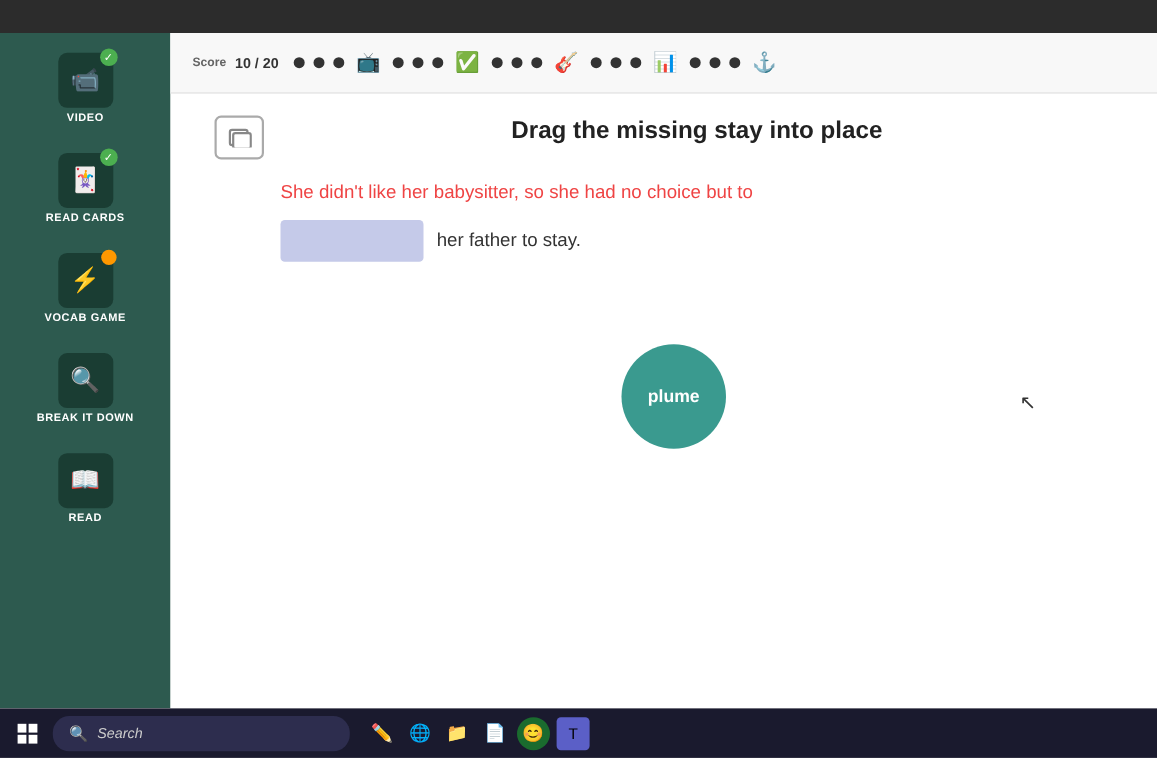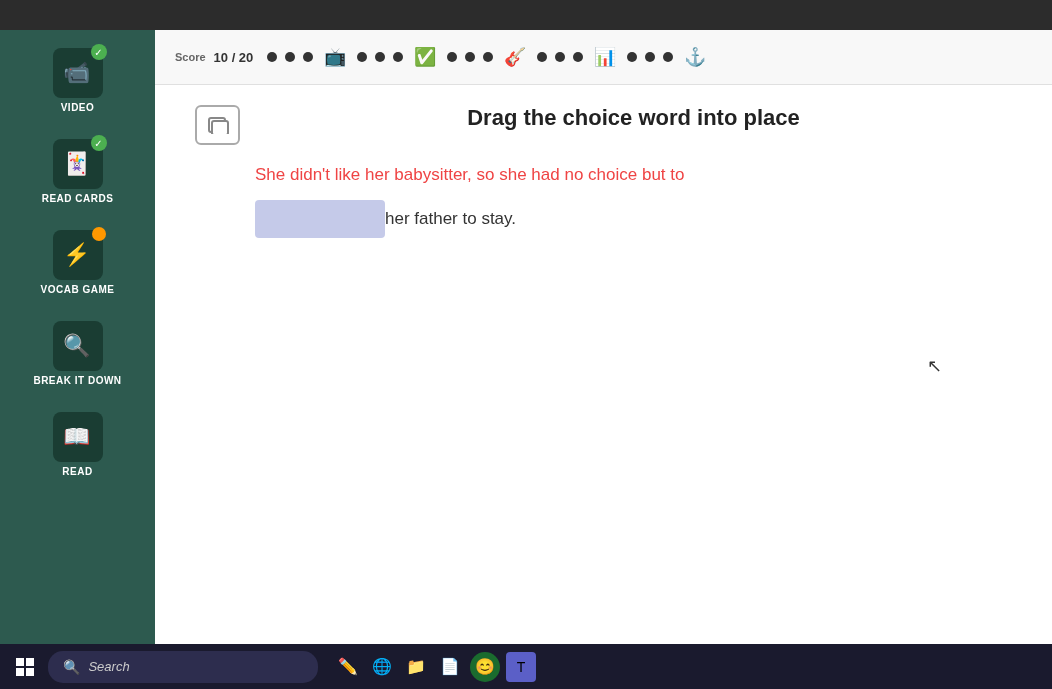--- a/index.html
+++ b/index.html
@@ -194,21 +194,21 @@
     .sentence-row {
       font-size: 17px;
       color: #ef4444;
       margin-bottom: 15px;
       margin-left: 60px;
     }
 
     .drop-zone-row {
       display: flex;
       align-items: center;
-      gap: 0;
+      gap: 12px;
       margin-left: 60px;
       margin-bottom: 30px;
     }
 
     .drop-zone {
       width: 130px;
       height: 38px;
       background: #c5cae9;
       border-radius: 4px;
       display: inline-block;
@@ -380,33 +380,36 @@
 
     <div class="exercise-area">
 
       <div class="exercise-header-row">
         <div class="flashcard-icon">
           <svg width="22" height="18" viewBox="0 0 22 18" fill="none">
             <rect x="2" y="2" width="16" height="14" rx="2" stroke="#888" stroke-width="2" fill="none"></rect>
             <rect x="5" y="5" width="16" height="14" rx="2" stroke="#888" stroke-width="2" fill="white"></rect>
           </svg>
         </div>
-        <span class="exercise-title">Drag the choice word into place</span>
+        <span class="exercise-title">Drag the missing stay into place</span>
       </div>
 
       <div class="sentence-row">She didn't like her babysitter, so she had no choice but to</div>
 
       <div class="drop-zone-row">
         <div class="drop-zone"></div>
         <span class="drop-zone-text">her father to stay.</span>
       </div>
 
       <div class="word-bubbles-area">
 
 
+        <div class="word-bubble" style="left:310px; top:45px; width:95px; height:95px;">
+          <span>plume</span>
+        </div>
 
 
       </div>
 
       <div style="position:absolute; right:110px; top:270px; font-size:18px; color:#333; pointer-events:none;">↖</div>
 
     </div>
 
   </div>
 </div>

